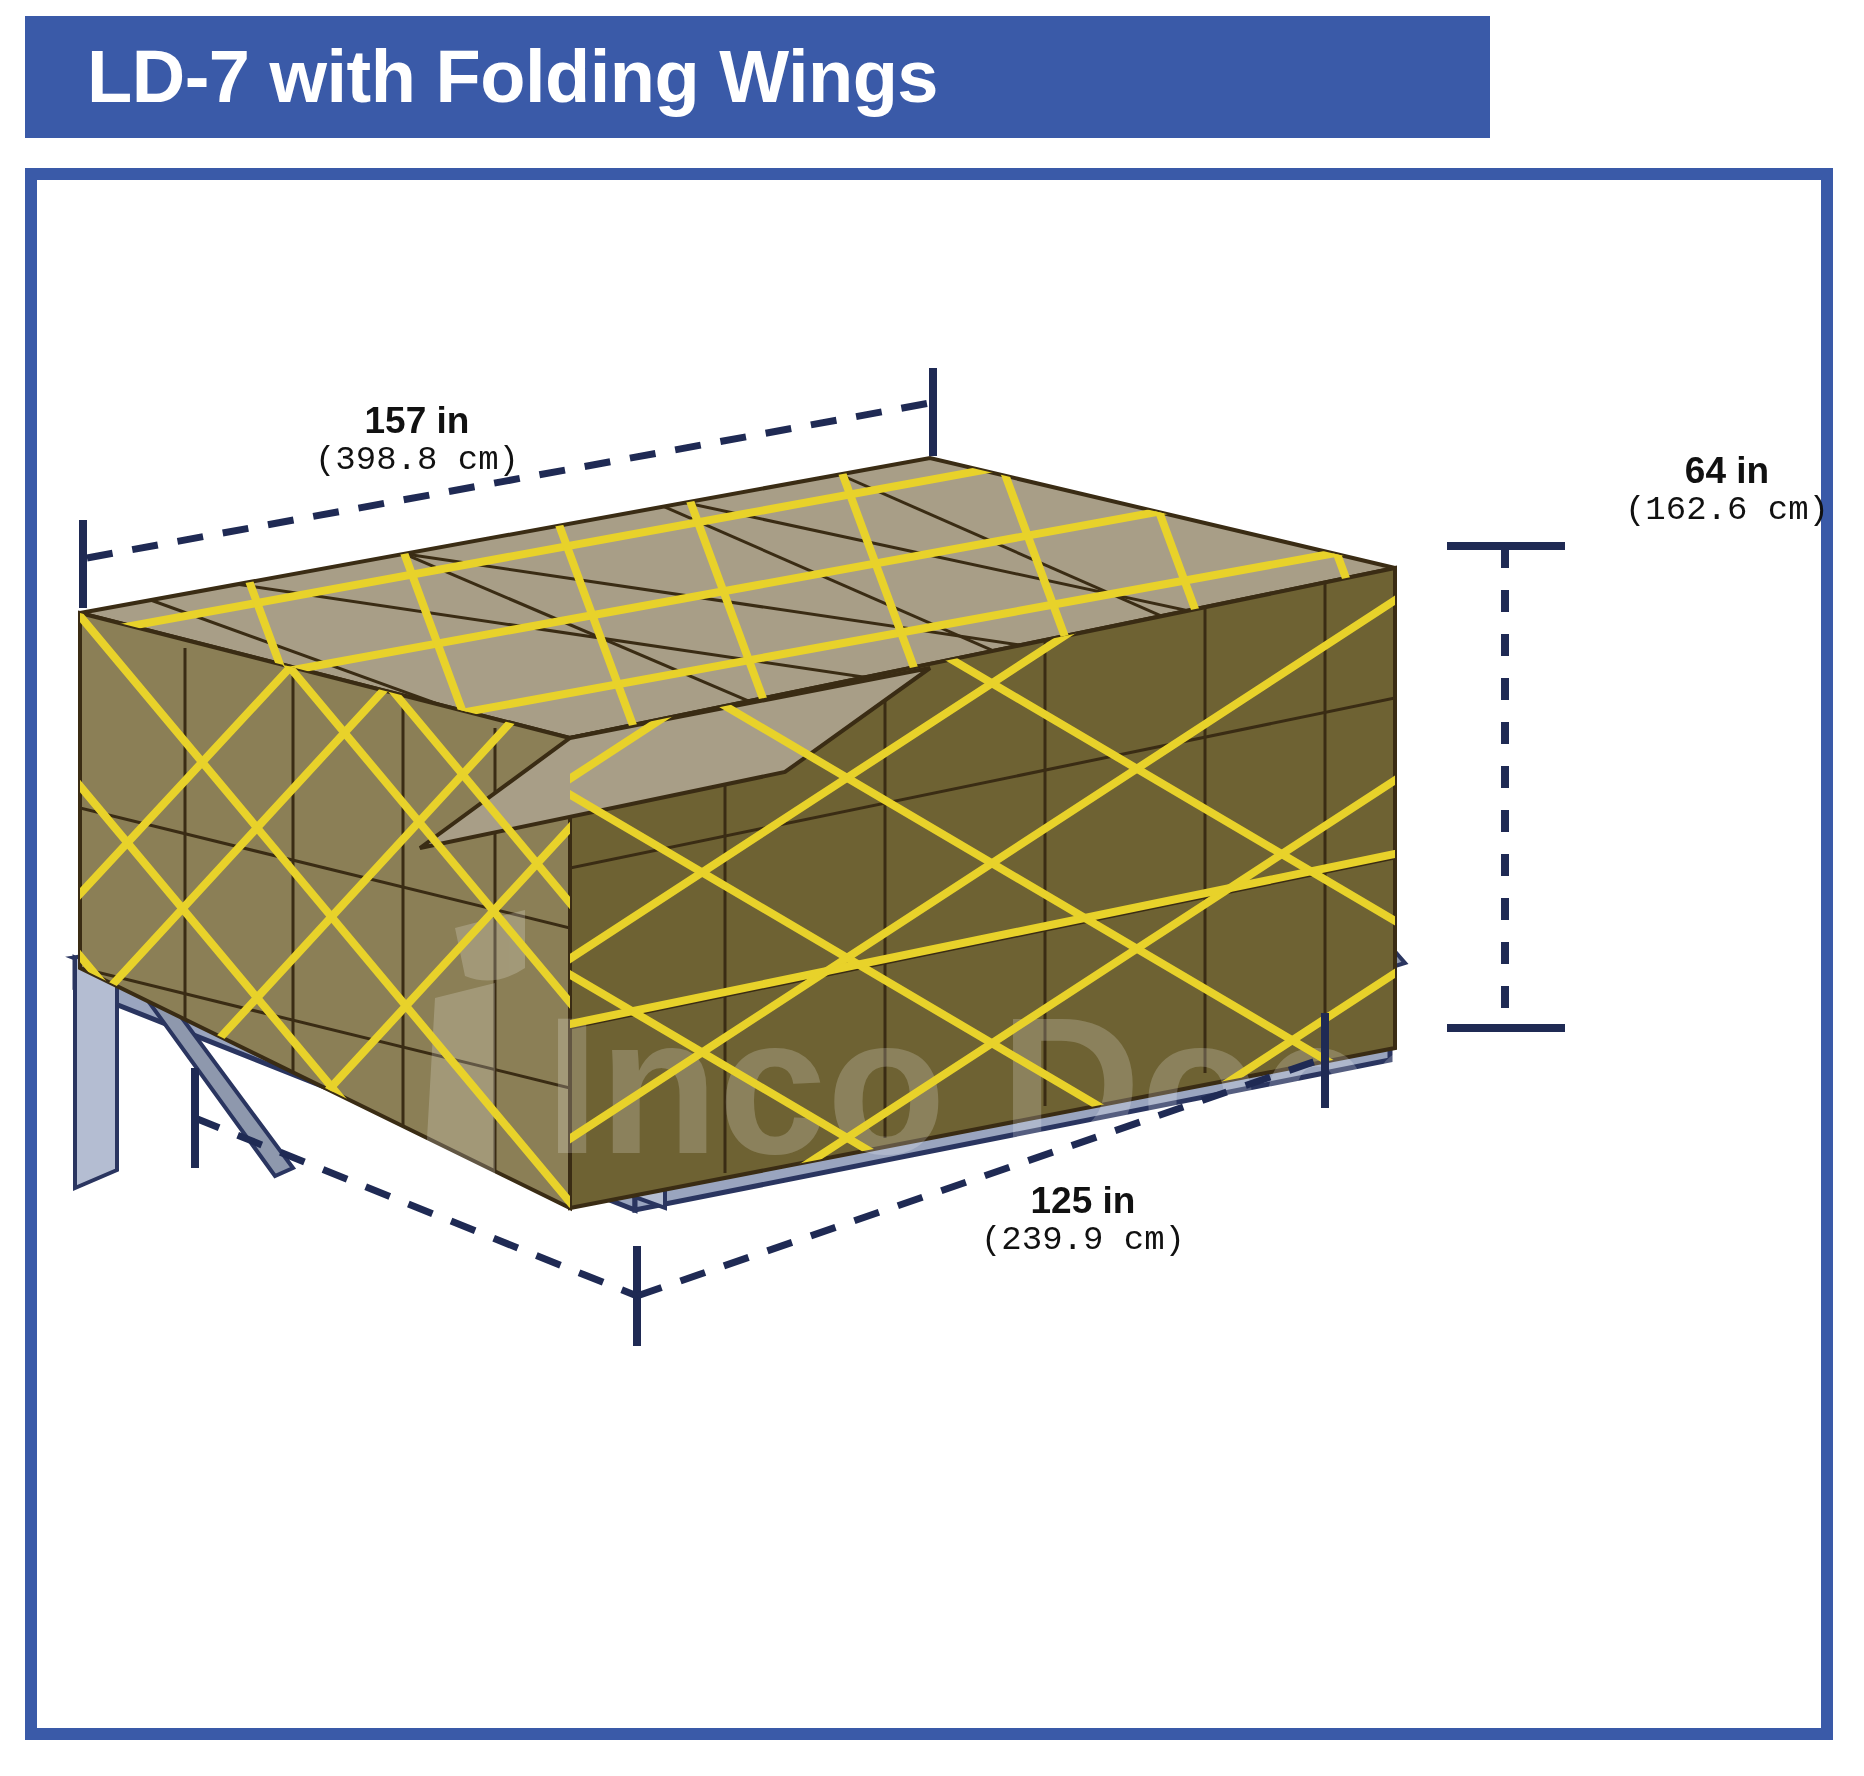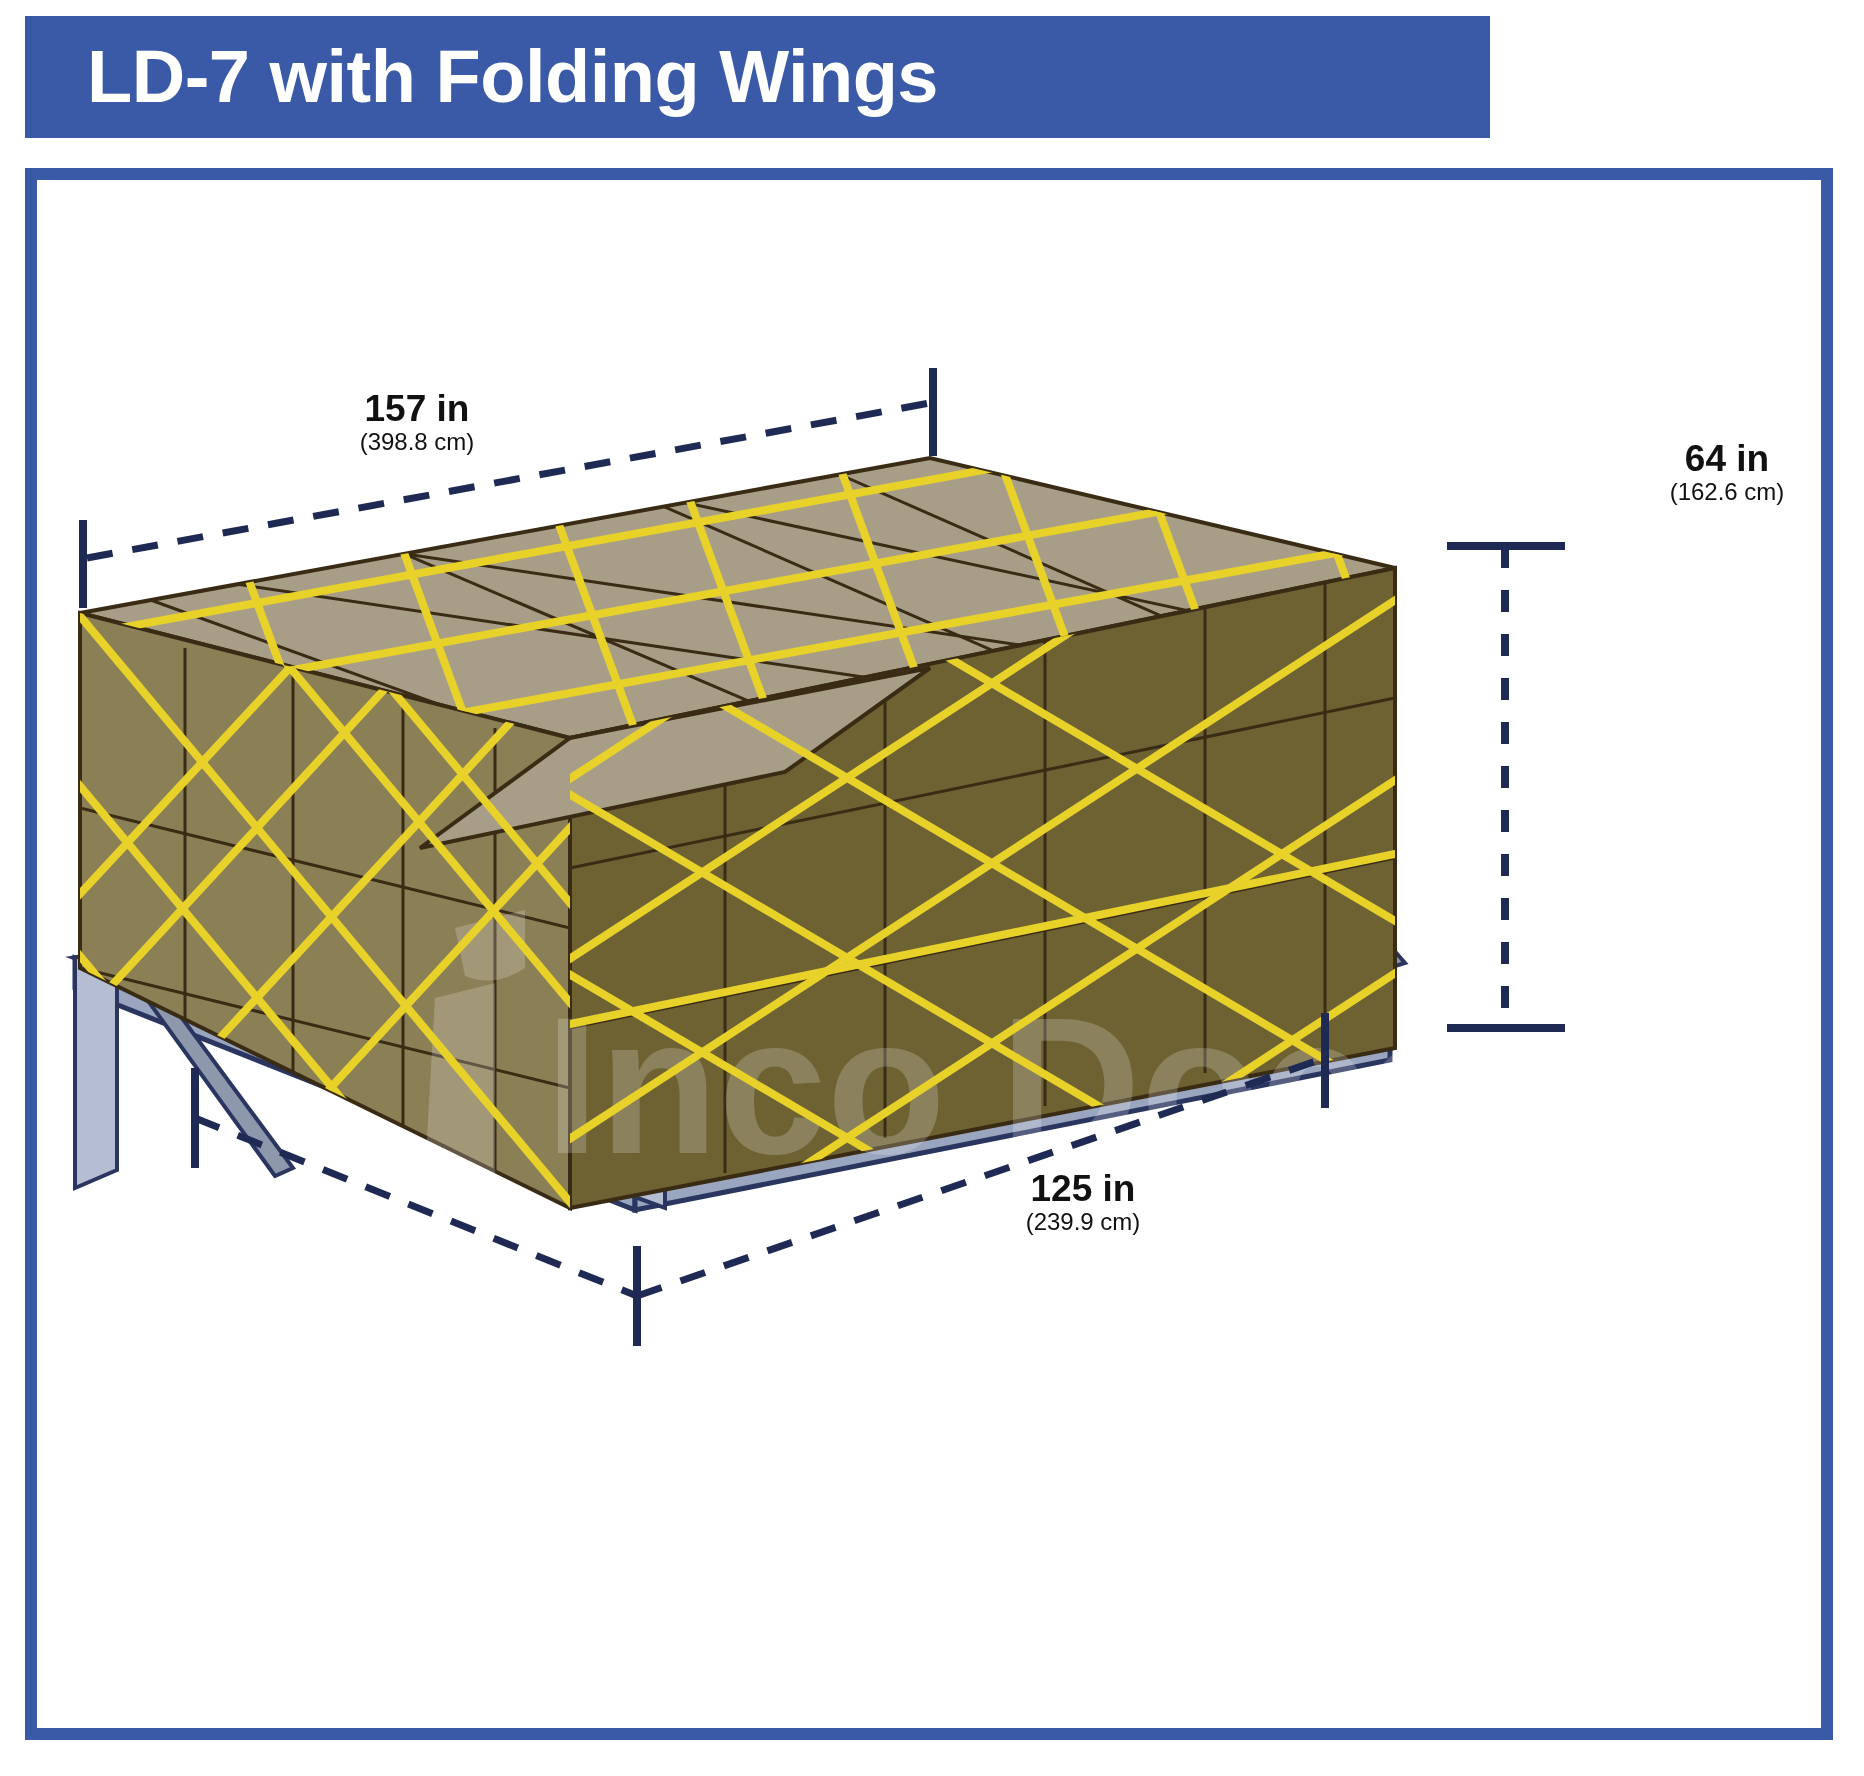--- a/index.html
+++ b/index.html
@@ -63,32 +63,33 @@
     height: 1572px;
   }
   
   .dim {
     position: absolute;
     text-align: center;
     color: #111111;
     line-height: 1.12;
     white-space: nowrap;
     z-index: 6;
+    margin-top: 12px;
   }
   .dim .val {
     font-size: 37px;
     font-weight: bold;
     display: block;
     font-family: "Liberation Sans", sans-serif;
   }
   .dim .cm {
-    font-size: 24px;
+    font-size: 34px;
     font-weight: normal;
     display: block;
-    font-family: Liberation Sans, sans-serif;
+    font-family: Liberation Mono, monospace;
   }
   #dim-length { left: 252px; top: 388px; width: 330px; }
   #dim-height { left: 1582px; top: 438px; width: 290px; }
   #dim-width  { left: 200px; top: 1192px; width: 330px; }
   #dim-depth  { left: 918px; top: 1168px; width: 330px; }
 </style>
 </head>
 <body>
 
 <div id="stage">

